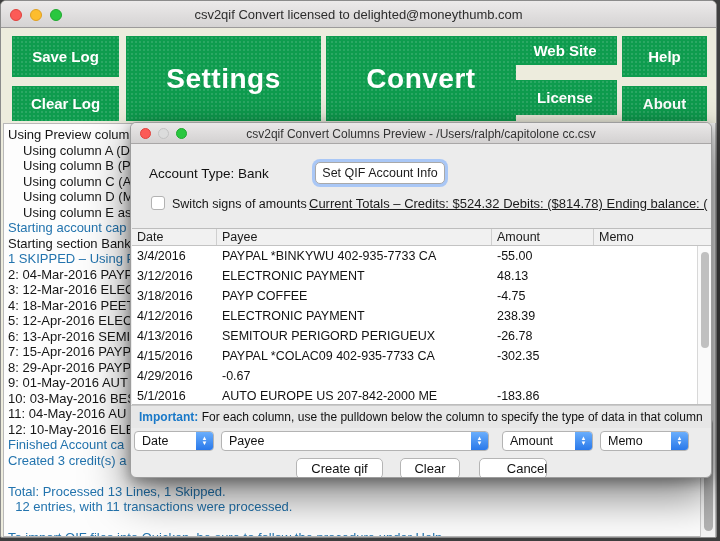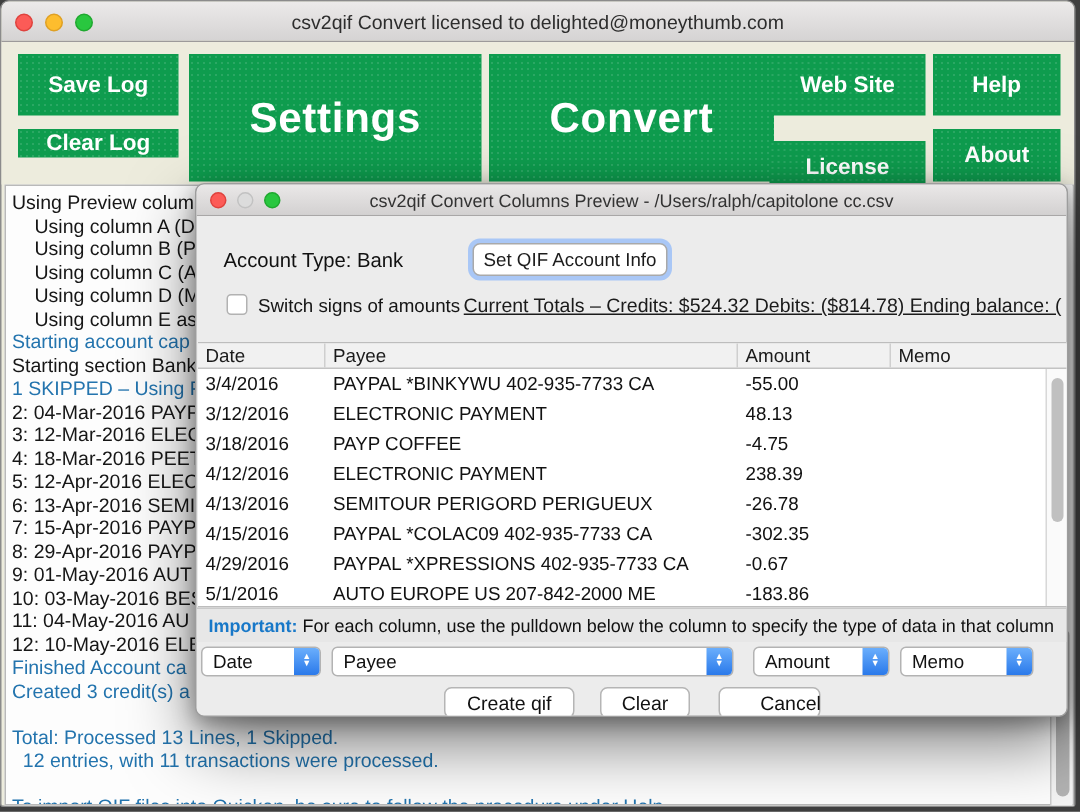--- a/index.html
+++ b/index.html
@@ -23,25 +23,25 @@
 
   
   .toolbar { position:absolute; left:0; top:27px; right:0; height:95px; background:#edecdd; }
   .gbtn { position:absolute; background:#0e9c4e;
           background-image:radial-gradient(rgba(255,255,255,0.12) 1px, rgba(0,0,0,0) 1px);
           background-size:4px 4px;
           color:#fff; display:flex; align-items:center; justify-content:center;
           font-weight:bold; font-size:15px; cursor:default; }
   .gbtn.big { font-size:28px; letter-spacing:0.5px; }
   .b-save    { left:11px;  top:8px;  width:107px; height:41px; }
-  .b-clear   { left:11px;  top:58px; width:107px; height:19px; }
+  .b-clear   { left:11px;  top:58px; width:107px; height:35px; }
   .b-settings{ left:125px; top:8px;  width:195px; height:85px; }
   .b-convert { left:325px; top:8px;  width:190px; height:85px; }
-  .b-website { left:512px; top:8px;  width:104px; height:41px; }
-  .b-license { left:512px; top:66px; width:104px; height:35px; }
+  .b-website { left:512px; top:8px;  width:104px; height:29px; }
+  .b-license { left:512px; top:52px; width:104px; height:35px; }
   .b-help    { left:621px; top:8px;  width:85px;  height:41px; }
   .b-about   { left:621px; top:58px; width:85px;  height:35px; }
 
   
   .log-area { position:absolute; left:2px; top:122px; width:713px; height:414px;
               background:#fdfdfd; border:1px solid #b9b9b9; overflow:hidden;
               padding:3px 0 0 4px; }
   .log-line { font-size:13px; line-height:15.5px; min-height:15.5px;
               white-space:pre; color:#161616; }
   .log-line.blue { color:#2374ae; }
@@ -240,21 +240,20 @@
           <div class="td c3"></div>
         </div>
         <div class="trow">
           <div class="td c0">4/15/2016</div>
           <div class="td c1">PAYPAL *COLAC09 402-935-7733 CA</div>
           <div class="td c2">-302.35</div>
           <div class="td c3"></div>
         </div>
         <div class="trow">
           <div class="td c0">4/29/2016</div>
-          <div class="td c1">PAYPAL *XPRESSIONS 402-935-7733 CA</div>
           <div class="td c2">-0.67</div>
           <div class="td c3"></div>
         </div>
         <div class="trow">
           <div class="td c0">5/1/2016</div>
           <div class="td c1">AUTO EUROPE US 207-842-2000 ME</div>
           <div class="td c2">-183.86</div>
           <div class="td c3"></div>
         </div>
       </div>

